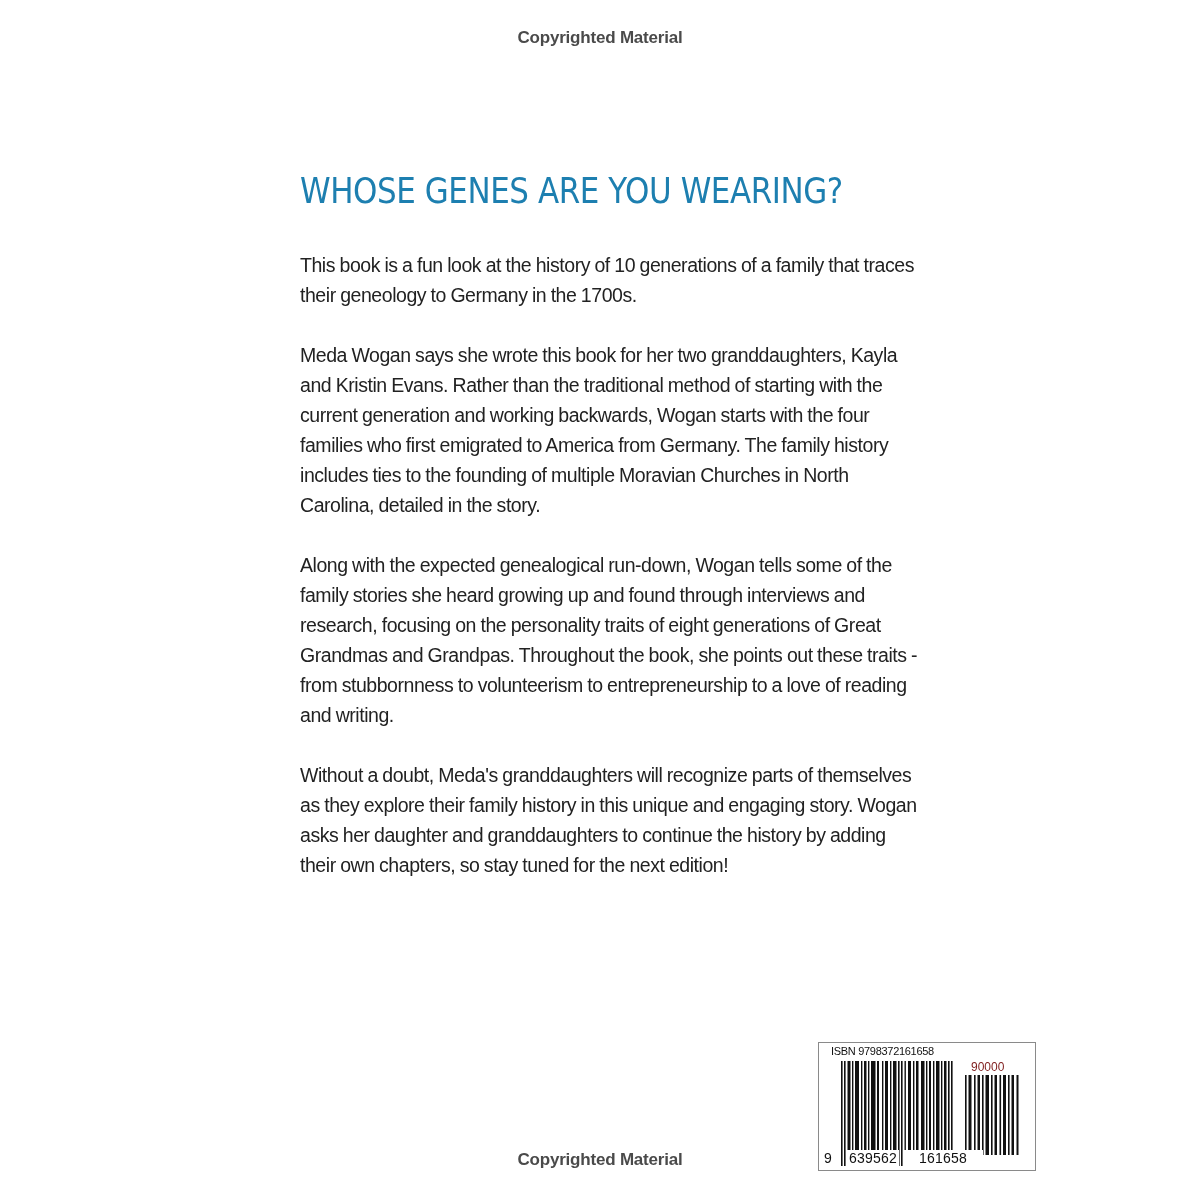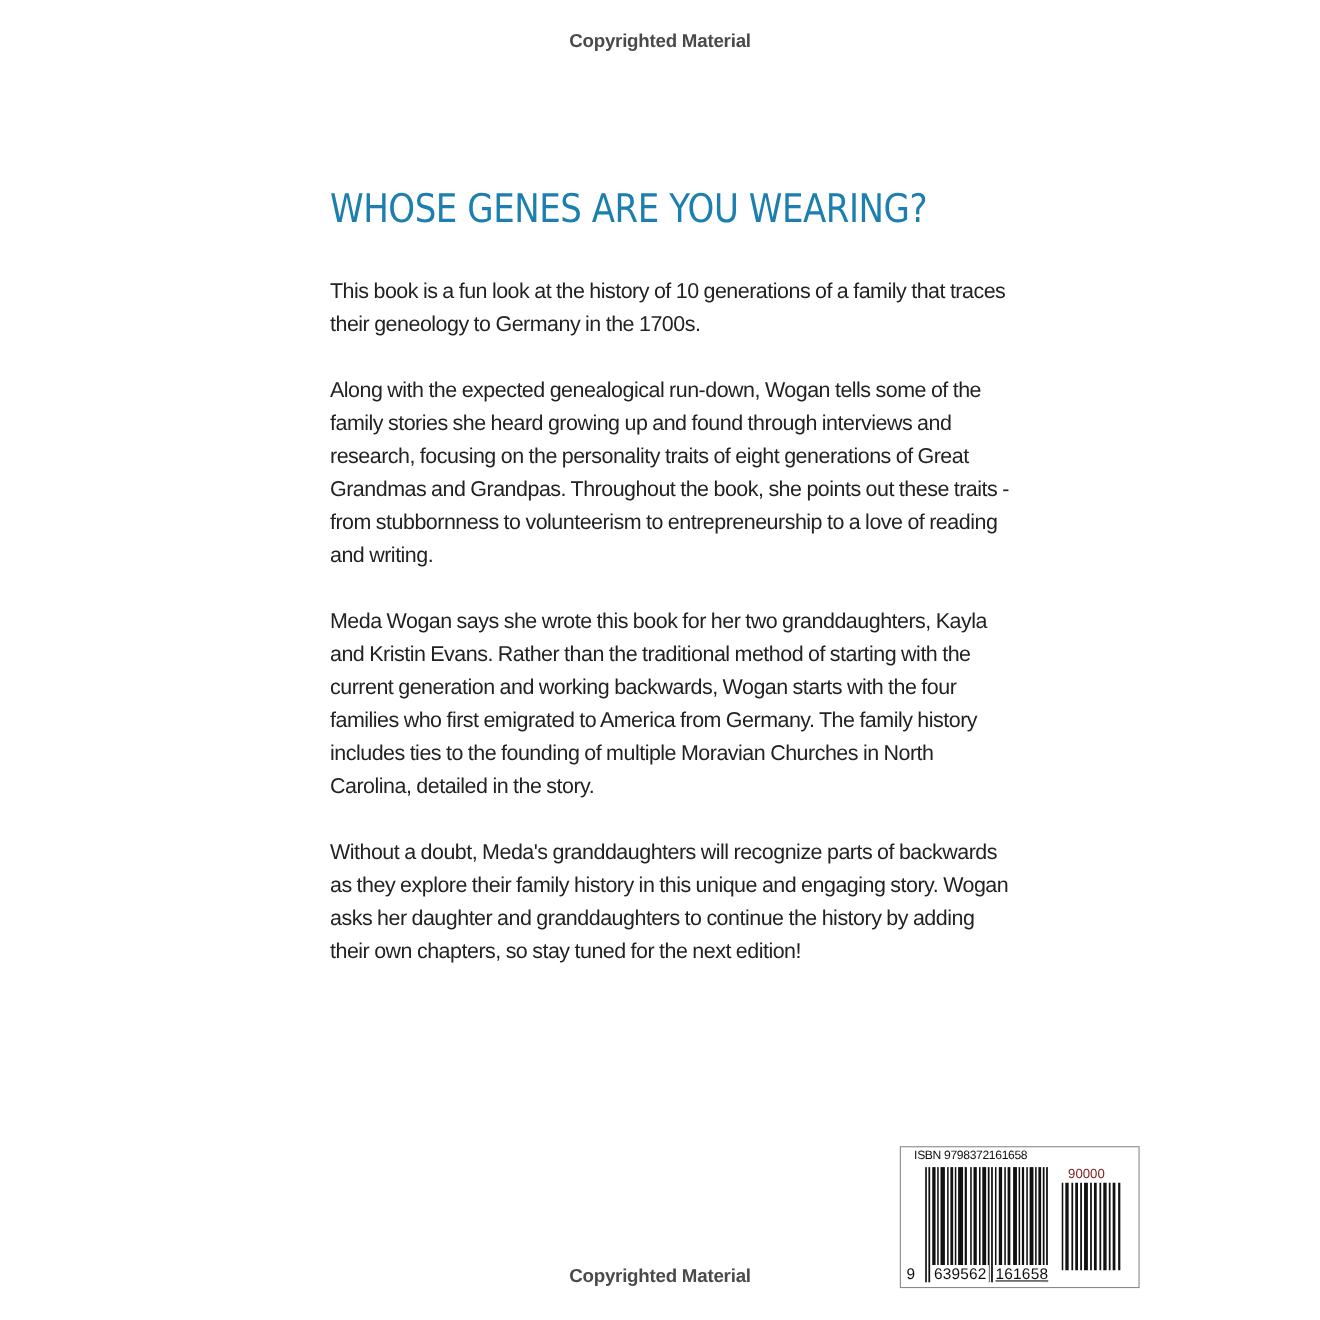--- a/index.html
+++ b/index.html
@@ -122,37 +122,36 @@
       letter-spacing: 0.2px;
     }
     .digits-right {
       position: absolute;
       left: 84px;
       top: 107px;
       font-family: "Liberation Sans", sans-serif;
       font-size: 14px;
       color: #111;
       background: #fff;
-      padding: 0 2px;
+      padding: 0 16px;
       letter-spacing: 0.2px;
-      text-decoration: underline;
     }
   </style>
 </head>
 <body>
 
 <div class="watermark top">Copyrighted Material</div>
 
 <div class="title">WHOSE GENES ARE YOU WEARING?</div>
 
 <div class="content">
   <p>This book is a fun look at the history of 10 generations of a family that traces their geneology to Germany in the 1700s.</p>
+  <p>Meda Wogan says she wrote this book for her two granddaughters, Kayla and Kristin Evans. Rather than the traditional method of starting with the current generation and working backwards, Wogan starts with the four families who first emigrated to America from Germany.  The family history includes ties to the founding of multiple Moravian Churches in North Carolina, detailed in the story.</p>
   <p>Along with the expected genealogical run-down, Wogan tells some of the family stories she heard growing up and found through interviews and research, focusing on the personality traits of eight generations of Great Grandmas and Grandpas. Throughout the book, she points out these traits - from stubbornness to volunteerism to entrepreneurship to a love of reading and writing.</p>
-  <p>Meda Wogan says she wrote this book for her two granddaughters, Kayla and Kristin Evans. Rather than the traditional method of starting with the current generation and working backwards, Wogan starts with the four families who first emigrated to America from Germany.  The family history includes ties to the founding of multiple Moravian Churches in North Carolina, detailed in the story.</p>
-  <p>Without a doubt, Meda's granddaughters will recognize parts of backwards as they explore their family history in this unique and engaging story.  Wogan asks her daughter and granddaughters to continue the history by adding their own chapters, so stay tuned for the next edition!</p>
+  <p>Without a doubt, Meda's granddaughters will recognize parts of themselves as they explore their family history in this unique and engaging story.  Wogan asks her daughter and granddaughters to continue the history by adding their own chapters, so stay tuned for the next edition!</p>
 </div>
 
 <div class="barcode-box">
   <div class="isbn-label">ISBN 9798372161658</div>
   <div class="addon-label">90000</div>
 
   <svg class="bars-main" viewBox="0 0 114 105" preserveAspectRatio="none">
     <g fill="#111">
       <rect x="0" y="0" width="1.6" height="105"></rect>
       <rect x="3" y="0" width="1.6" height="105"></rect>

